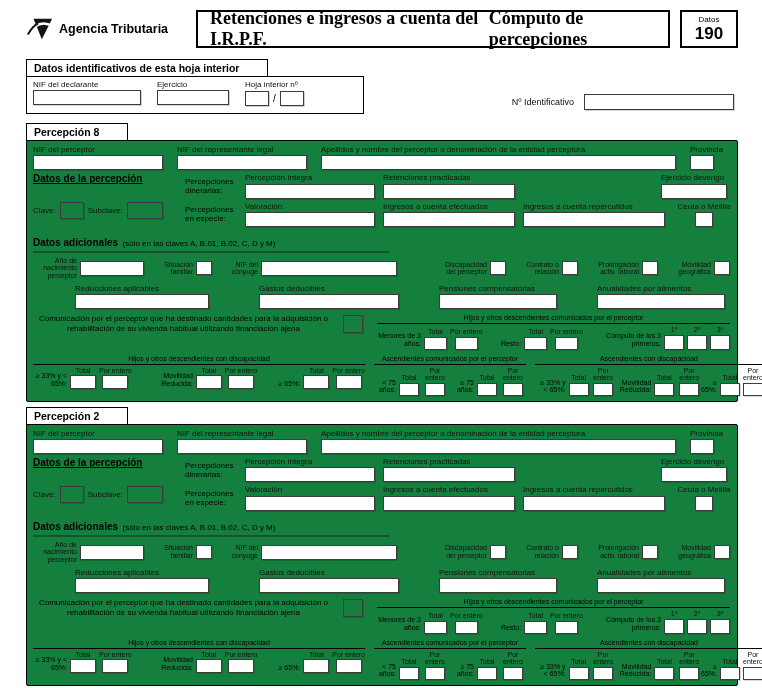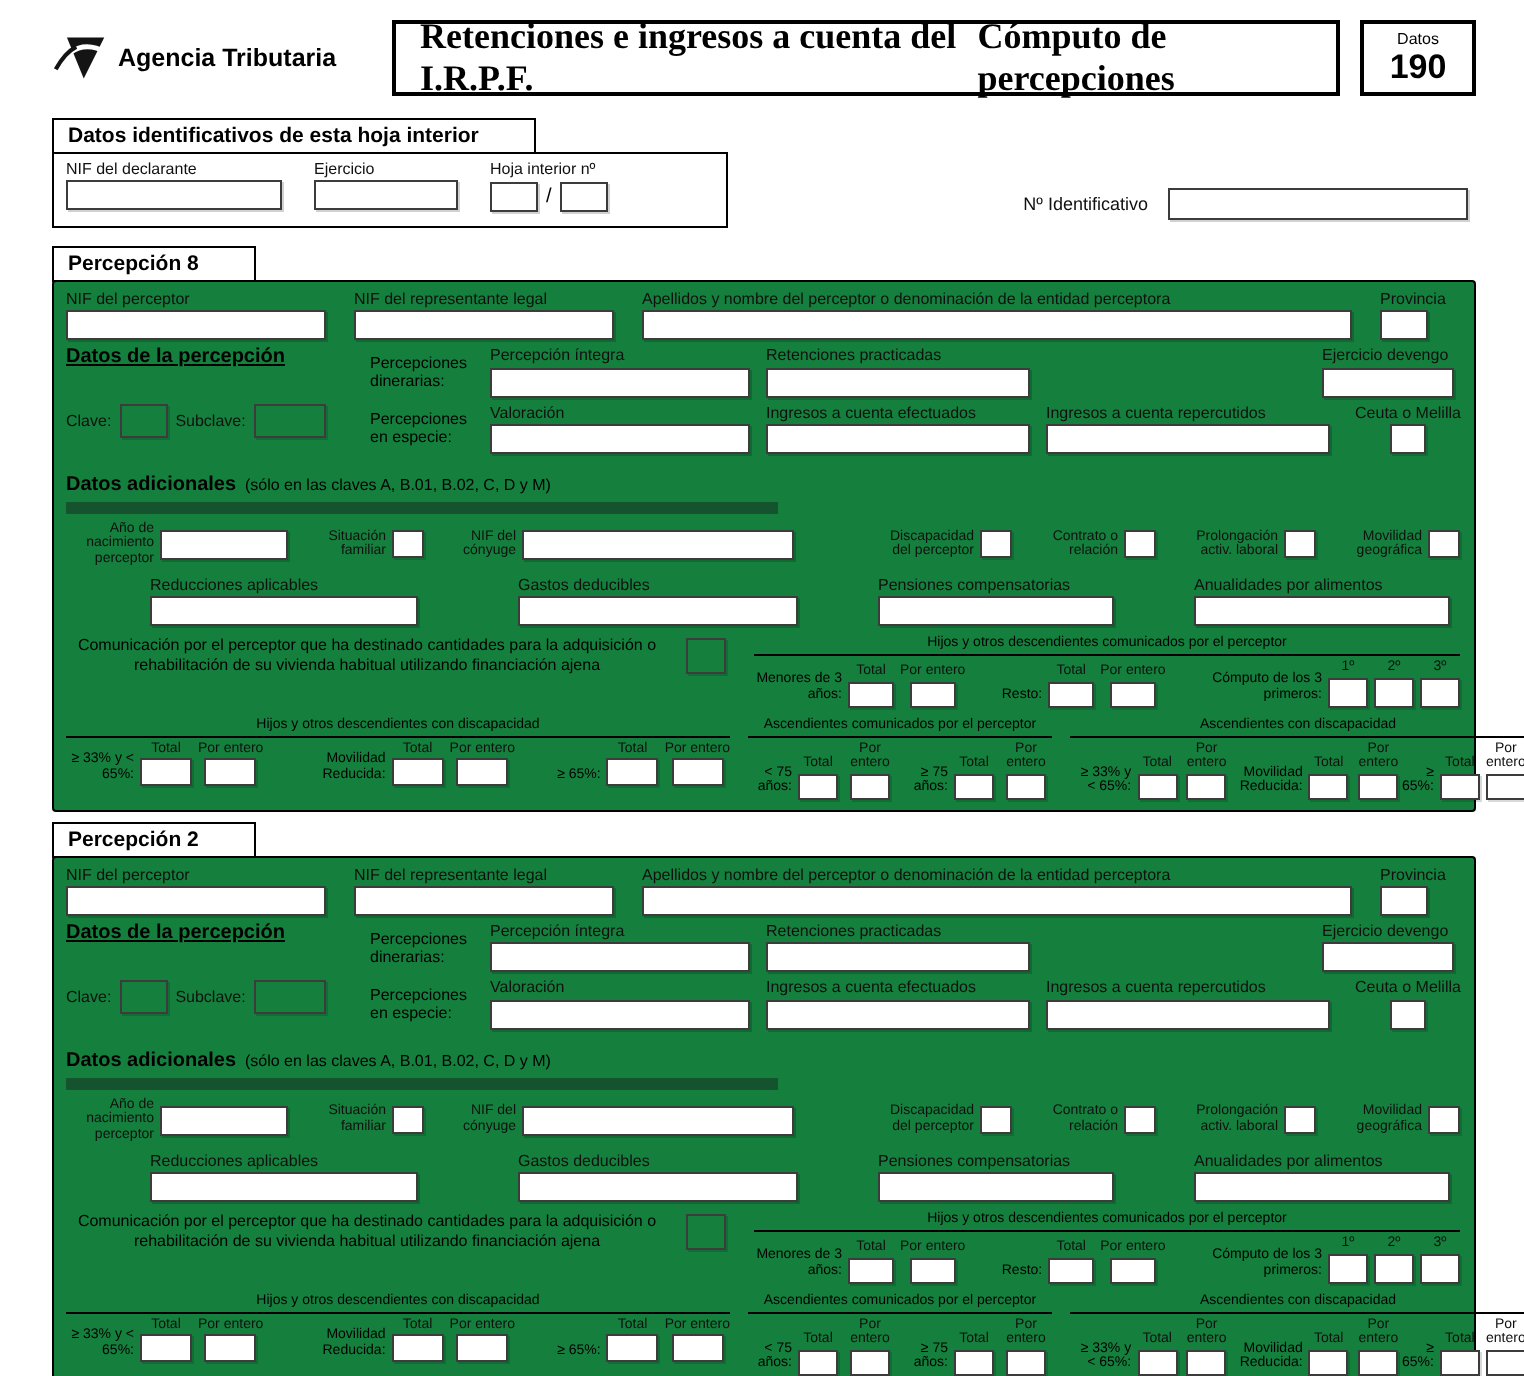--- a/index.html
+++ b/index.html
@@ -56,21 +56,21 @@
   .plabel { width:60px; flex:none; font-size:8px; text-align:left; padding-right:5px; line-height:1.15; }
   .brow .fld { margin-right:8px; }
   .brow .spacer { flex:1; }
   .w130 .input, .w130 { width:130px; }
   .w132 .input { width:132px; }
   .w142 .input { width:142px; }
   .w66 .input { width:66px; }
   .ceuta { display:flex; flex-direction:column; align-items:center; gap:1px; width:62px; }
   .ceuta .cbox { width:18px; height:15px; }
 
-  .da-line { border-bottom:6px solid #14532d; width:356px; padding-bottom:1px; margin:5px 0 4px; white-space:nowrap; }
+  .da-line { border-bottom:2px solid #14532d; width:356px; padding-bottom:1px; margin:5px 0 4px; white-space:nowrap; }
   .da-line b { font-size:10px; }
   .da-line span { font-size:8px; }
 
   .rowD { display:flex; align-items:center; }
   .dgroup { display:flex; align-items:center; gap:3px; }
   .dgroup .rl { text-align:right; }
   .rowD .dspacer { flex:1; }
   .rowD .gapR { margin-left:9px; }
 
   .rowE { display:flex; margin:4px 0 5px 42px; }

